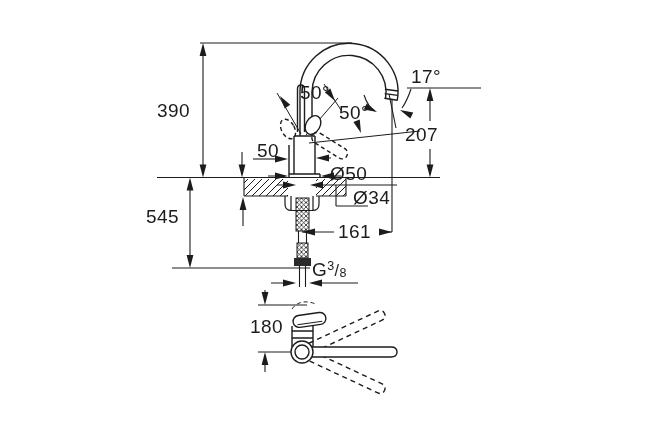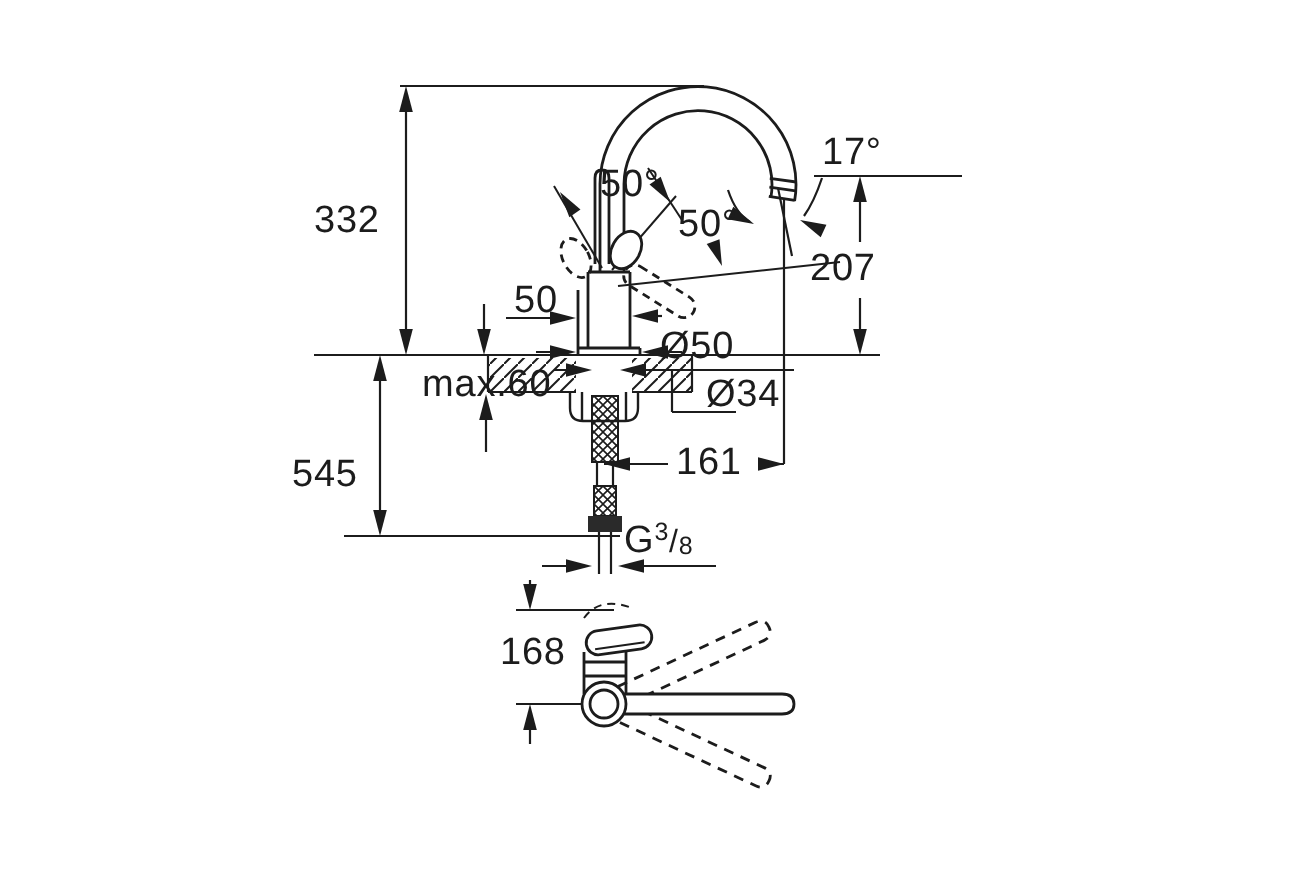--- a/index.html
+++ b/index.html
@@ -165,29 +165,28 @@
     <g transform="translate(309,320) rotate(-8)">
       <rect x="-16" y="-6" width="33" height="12" rx="6" fill="#ffffff"></rect>
       <path d="M-12,3 H13" stroke-width="1"></path>
     </g>
 
     <circle cx="302" cy="352" r="11" fill="#ffffff"></circle>
     <circle cx="302" cy="352" r="7"></circle>
   </g>
 </svg>
 
-<div class="lbl" style="left:157px;top:101px">332</div>
-<div class="lbl" style="left:146px;top:228px">545</div>
-<div class="lbl" style="left:211px;top:183px">max.60</div>
+<div class="lbl" style="left:157px;top:101px">390</div>
+<div class="lbl" style="left:146px;top:207px">545</div>
 <div class="lbl" style="left:257px;top:141px">50</div>
 <div class="lbl" style="left:330px;top:164px">Ø50</div>
 <div class="lbl" style="left:353px;top:188px">Ø34</div>
 <div class="lbl" style="left:338px;top:222px">161</div>
 <div class="lbl" style="left:405px;top:125px">207</div>
 <div class="lbl" style="left:411px;top:67px">17°</div>
 <div class="lbl" style="left:300px;top:83px">50°</div>
 <div class="lbl" style="left:339px;top:103px">50°</div>
-<div class="lbl" style="left:250px;top:317px">168</div>
+<div class="lbl" style="left:250px;top:317px">180</div>
 <div class="lbl" style="left:312px;top:257px">
   <span>G</span><sup>3</sup><span class="sl">/</span><sub>8</sub>
 </div>
 
 </div>
 
 </body></html>

